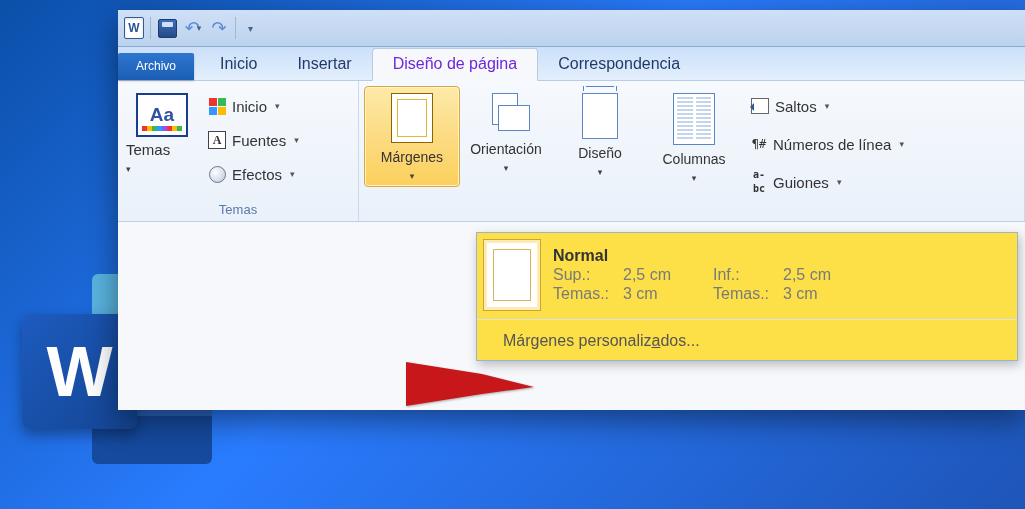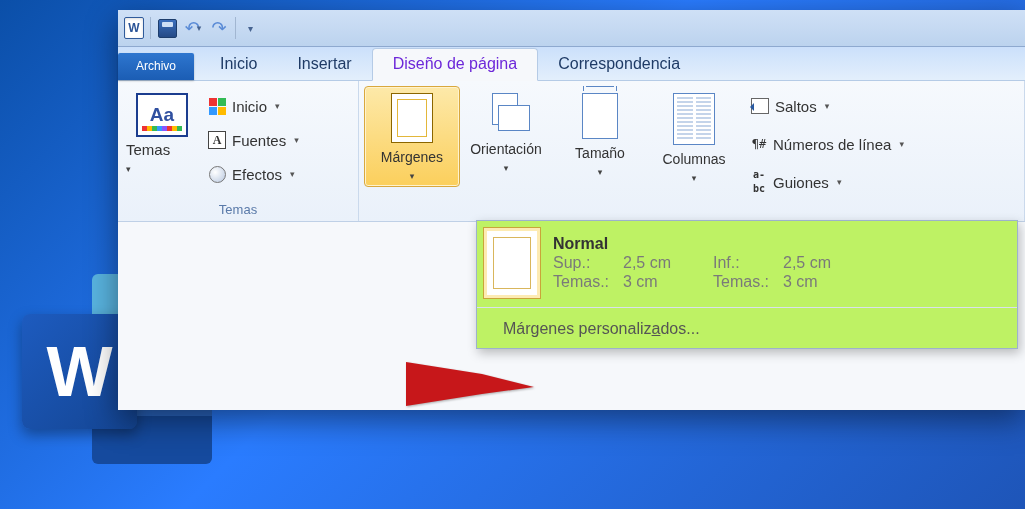--- a/index.html
+++ b/index.html
@@ -115,21 +115,21 @@
   .cols-icon{width:34px;height:44px;margin:2px auto 0;border:1px solid #5a86c5;background:#fff;display:flex;gap:3px;padding:3px;}
   .cols-icon span{flex:1;background:repeating-linear-gradient(#c4d4ea,#c4d4ea 2px,transparent 2px,transparent 4px);}
   .page-right{display:flex;flex-direction:column;gap:8px;padding-top:4px;margin-left:4px;}
   
   .saltos-i{width:16px;height:14px;border:1px solid #666;background:#fff;position:relative;}
   .saltos-i::after{content:"";position:absolute;top:4px;left:-6px;width:0;height:0;border:4px solid transparent;border-right-color:#2a5aa0;}
   .nums-i{width:16px;height:16px;font:12px/16px monospace;color:#333;}
   .guiones-i{width:16px;height:14px;font:700 10px/14px monospace;color:#333;}
   
   .dropdown{
-    position:absolute;left:358px;top:210px;width:540px;background:#bef264;
+    position:absolute;left:358px;top:222px;width:540px;background:#fde047;
     border:1px solid #9db2cc;box-shadow:2px 4px 10px rgba(0,0,0,.25);
   }
   .dd-item{display:flex;align-items:center;padding:6px 8px 6px 6px;cursor:pointer;}
   .dd-thumb{
     width:56px;height:70px;border:1px solid #c9a539;margin-right:12px;
     background:#fff;position:relative;flex:0 0 auto;
     box-shadow:0 0 0 3px #fdebb3 inset;
   }
   .dd-thumb::after{content:"";position:absolute;inset:9px;border:1px solid #d9b65c;}
   .dd-info{flex:1;}
@@ -229,21 +229,21 @@
               <div class="p2"></div>
             </div>
           <span class="lbl">Orientación</span>
           <span class="drop">▾</span>
         </div>
         <div class="big-vert">
           <div class="size-icon">
             <span class="tick" style="left:0"></span>
               <span class="tick" style="right:0"></span>
           </div>
-          <span class="lbl">Tamaño</span>
+          <span class="lbl">Diseño</span>
           <span class="drop">▾</span>
         </div>
         <div class="big-vert">
           <div class="cols-icon">
               <span></span>
               <span></span>
             </div>
           <span class="lbl">Columnas</span>
           <span class="drop">▾</span>
         </div>

